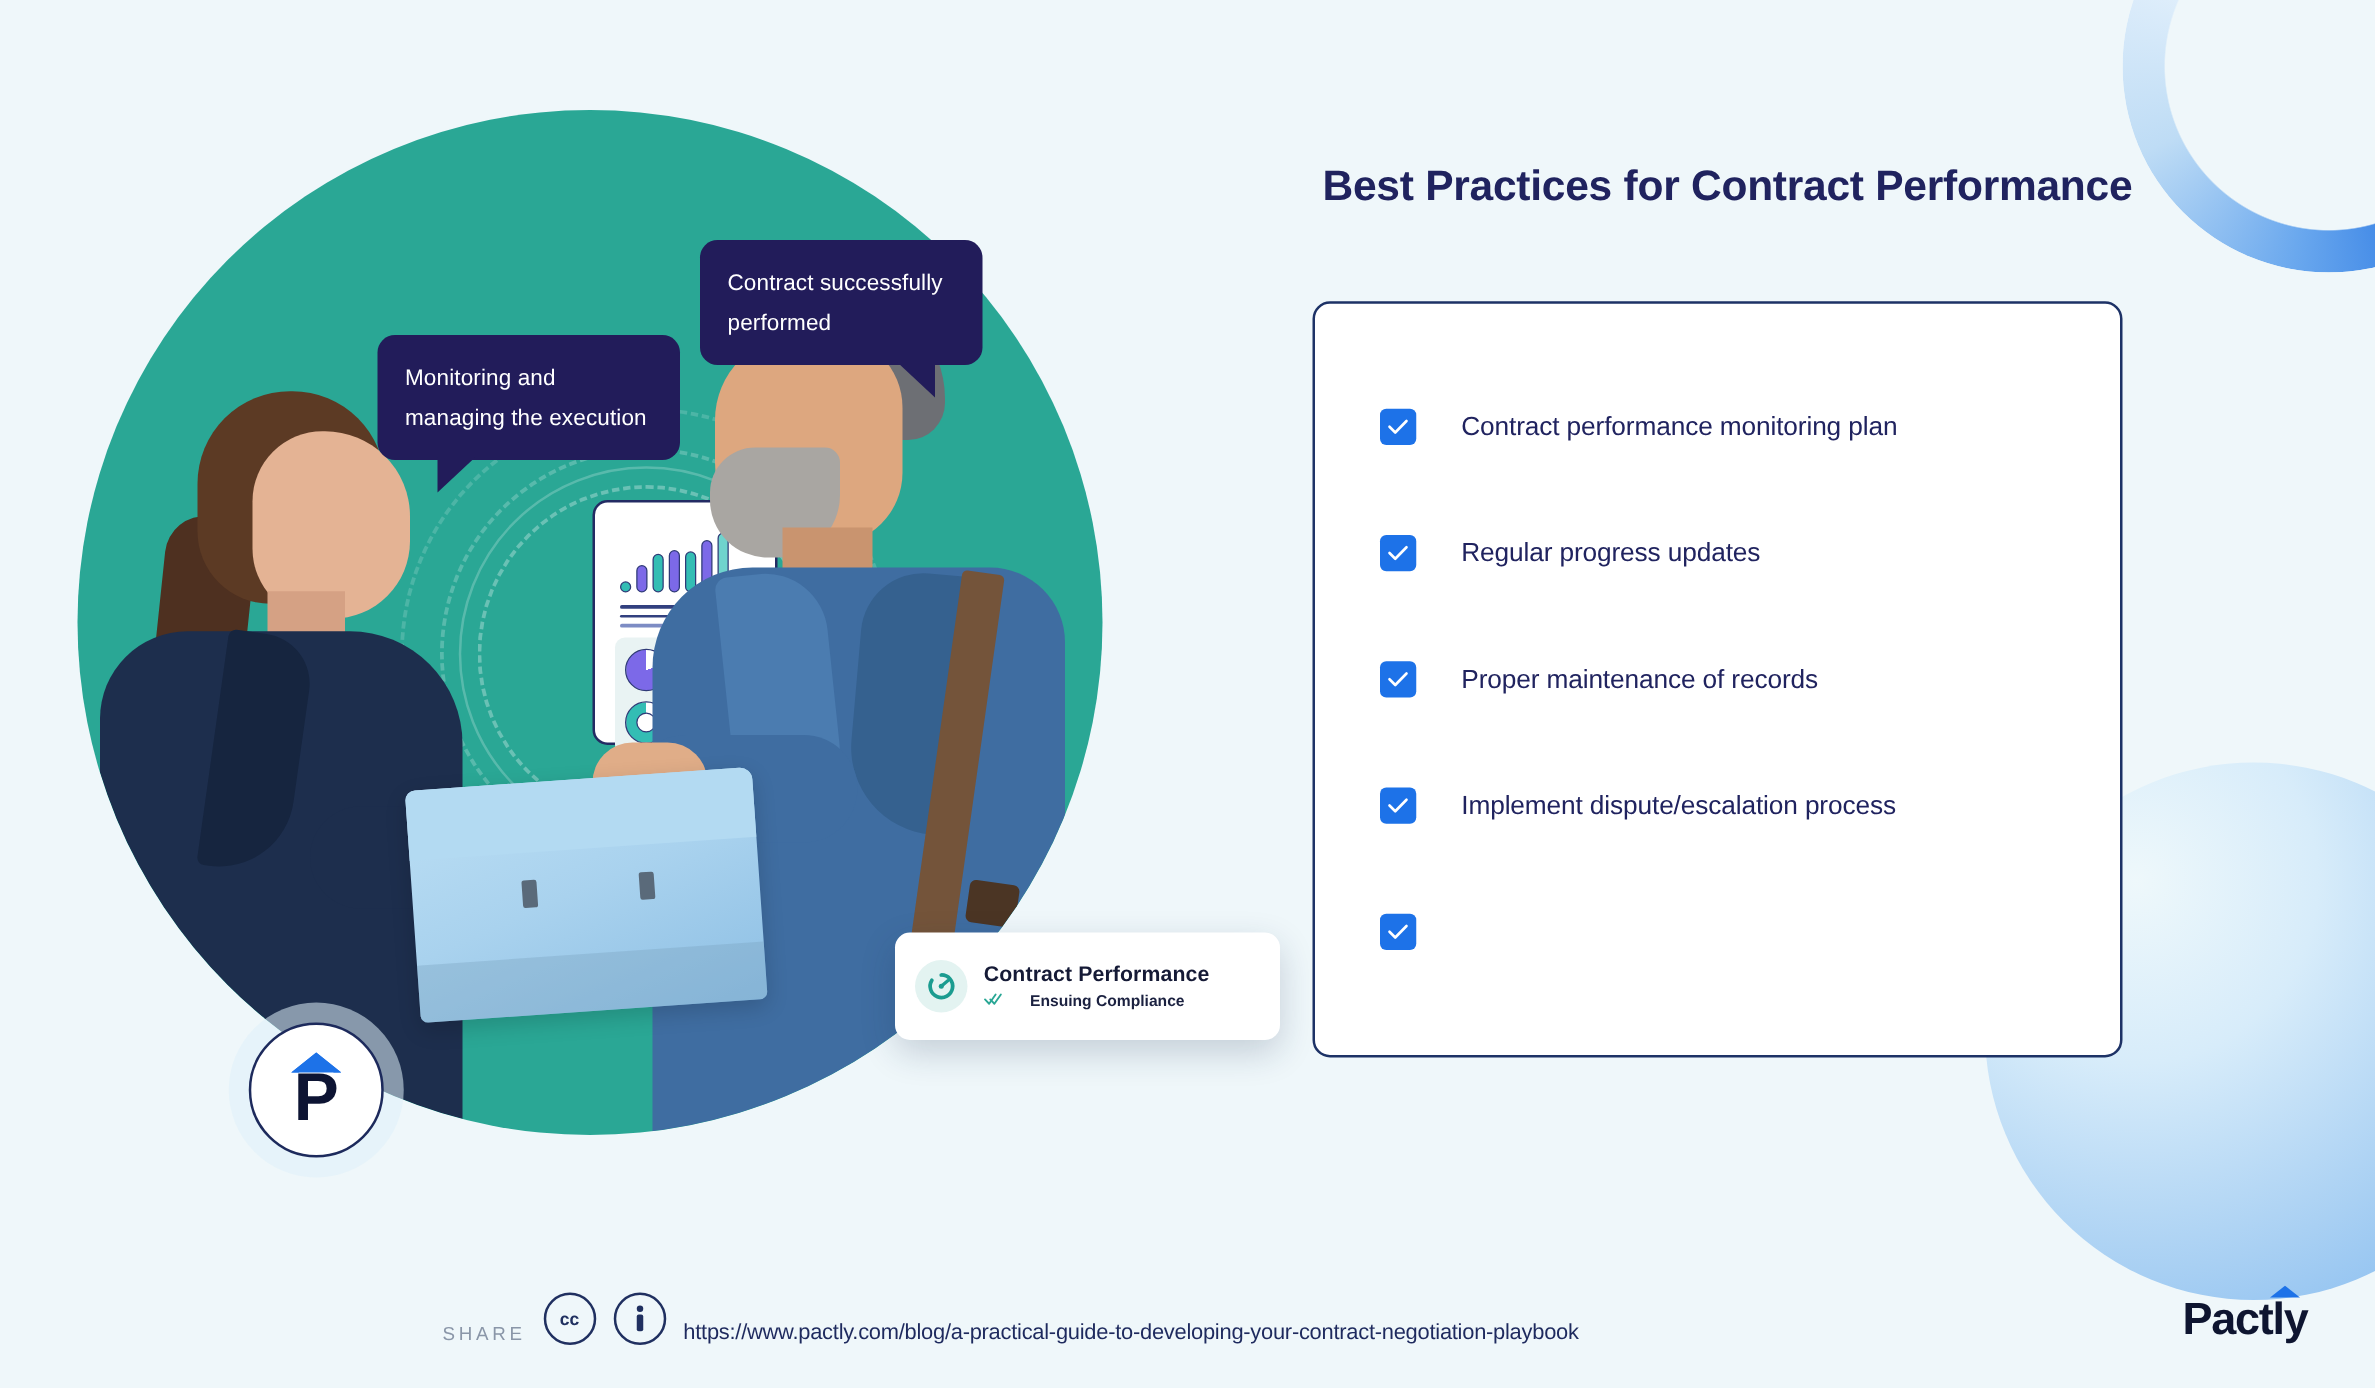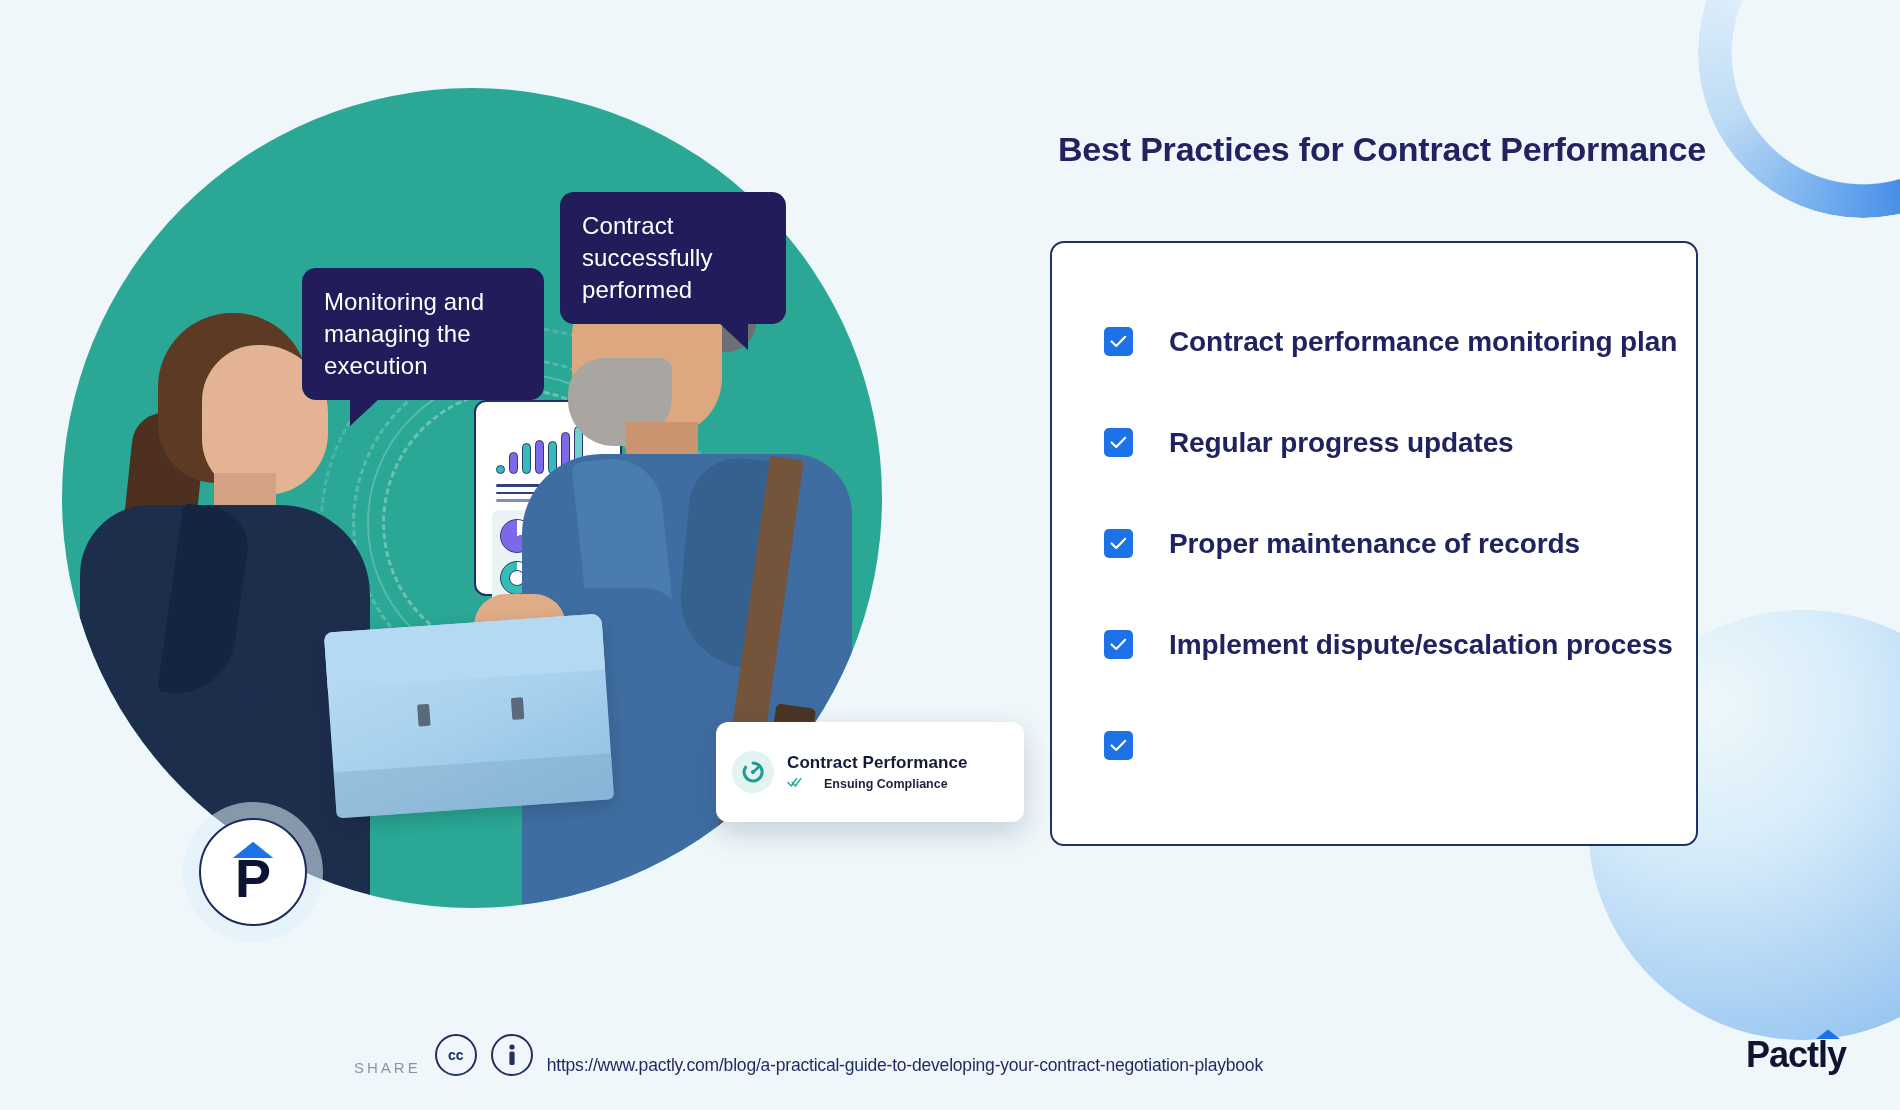--- a/index.html
+++ b/index.html
@@ -250,21 +250,21 @@
     background: rgba(120,160,190,.35); border-radius: 0 0 6px 6px;
   }
 
   
   .bubble {
     position: absolute;
     background: #221c5a;
     color: #ffffff;
     border-radius: 14px;
     padding: 18px 22px;
-    font-size: 24px;
+    font-size: 18px;
     line-height: 32px;
     letter-spacing: .1px;
     z-index: 5;
   }
   .bubble::after {
     content: "";
     position: absolute;
     width: 0; height: 0;
     border-style: solid;
   }
@@ -301,22 +301,22 @@
     font-size: 54px; font-weight: bold; color: #0d1433; line-height: 1;
     margin-top: 12px;
   }
   .p-badge .p-chev {
     position: absolute; left: 50%; top: 20px; transform: translateX(-50%);
   }
 
   
   .notif {
     position: absolute;
-    left: 664px; top: 652px;
-    width: 308px; height: 100px;
+    left: 664px; top: 676px;
+    width: 308px; height: 86px;
     background: #ffffff;
     border-radius: 12px;
     box-shadow: 0 10px 28px rgba(23,46,80,.20);
     display: flex; align-items: center;
     gap: 13px;
     padding: 0 16px;
     z-index: 7;
   }
   .notif-icon {
     width: 42px; height: 42px; border-radius: 50%;
@@ -356,22 +356,22 @@
     height: 101px;
   }
   .checkbox {
     width: 29px; height: 29px;
     background: #1d72e8;
     border-radius: 5px;
     flex: 0 0 auto;
     display: flex; align-items: center; justify-content: center;
   }
   .check-label {
-    font-size: 28px;
-    font-weight: bold;
+    font-size: 21px;
+    font-weight: normal;
     color: #20235f;
     letter-spacing: -0.1px;
     white-space: nowrap;
   }
 
   
   .footer {
     position: absolute;
     left: 0; bottom: 0;
     width: 1900px;

